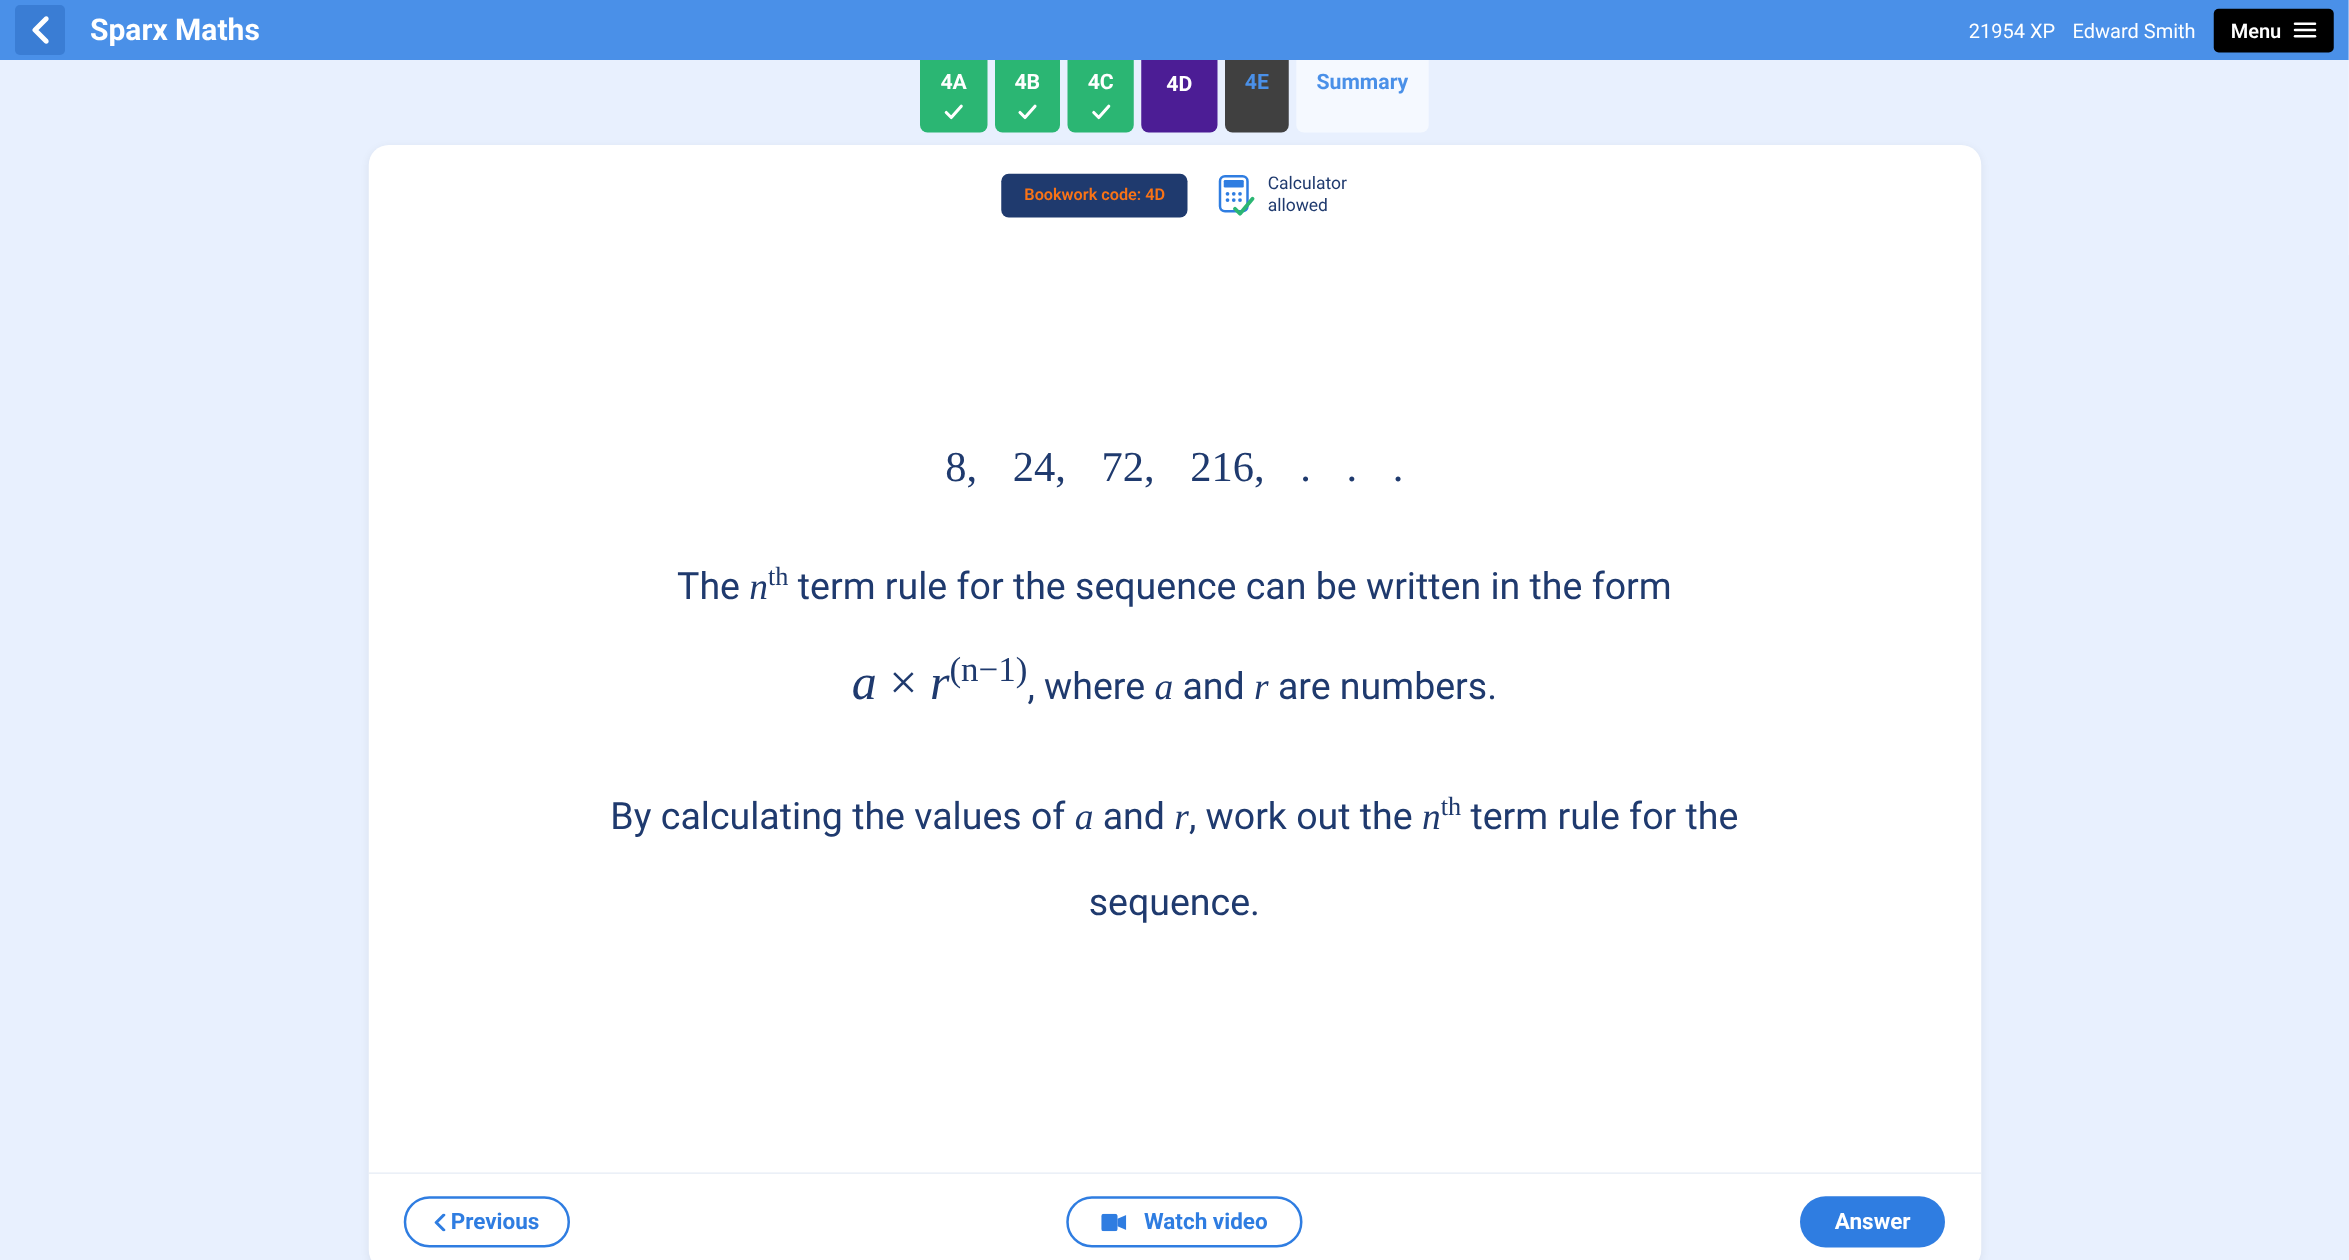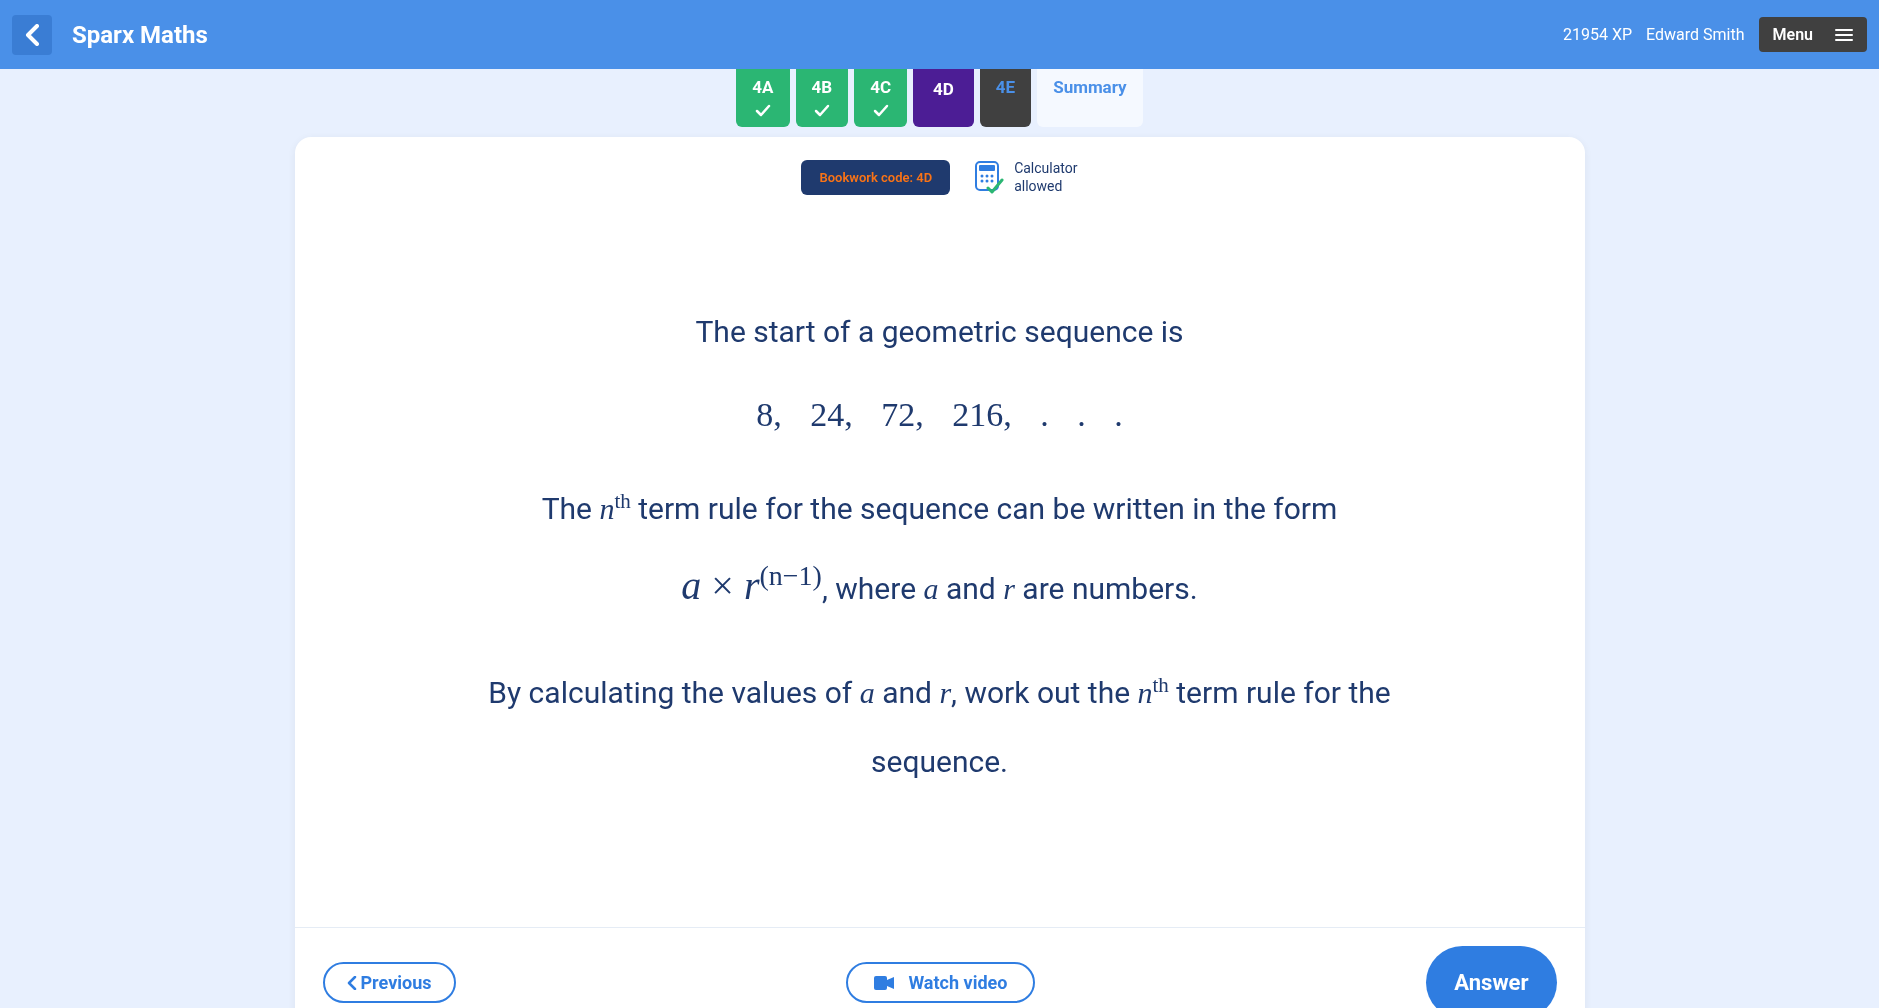--- a/index.html
+++ b/index.html
@@ -5,21 +5,21 @@
   * { margin: 0; padding: 0; box-sizing: border-box; }
   body {
     font-family: -apple-system, BlinkMacSystemFont, 'Segoe UI', Roboto, Arial, sans-serif;
     background: #e8f0fe;
     width: 1879px;
     height: 1008px;
     overflow: hidden;
   }
   .header {
     background: #4a90e8;
-    height: 69px;
+    height: 48px;
     display: flex;
     align-items: center;
     padding: 0 12px;
     color: white;
   }
   .back-btn {
     width: 40px;
     height: 40px;
     background: #3a7dd4;
     border-radius: 4px;
@@ -34,26 +34,26 @@
     font-weight: 700;
     flex: 1;
   }
   .header-right {
     display: flex;
     align-items: center;
     gap: 14px;
     font-size: 16px;
   }
   .menu-btn {
-    background: #404040;
+    background: #000000;
     border-radius: 4px;
     padding: 8px 14px;
     display: flex;
     align-items: center;
-    gap: 22px;
+    gap: 10px;
     cursor: pointer;
     font-weight: 600;
   }
   .hamburger {
     display: flex;
     flex-direction: column;
     gap: 3px;
   }
   .hamburger span {
     width: 18px;
@@ -204,22 +204,22 @@
     display: flex;
     align-items: center;
     gap: 14px;
     cursor: pointer;
   }
   .answer-btn {
     background: #2f7de1;
     color: white;
     border: none;
     border-radius: 999px;
-    padding: 24px 28px;
-    font-size: 22px;
+    padding: 10px 28px;
+    font-size: 18px;
     font-weight: 700;
     cursor: pointer;
   }
 </style>
 </head>
 <body>
 
 <div class="header">
   <div class="back-btn">
     <svg width="14" height="22" viewBox="0 0 14 22" fill="none">
@@ -287,21 +287,20 @@
         <path d="M14 28 L18 32 L28 20" stroke="#2bb673" stroke-width="3" fill="none" stroke-linecap="round" stroke-linejoin="round"></path>
       </svg>
       <div class="calc-text">
         <span>Calculator</span>
         <span>allowed</span>
       </div>
     </div>
   </div>
 
   <div class="question-body">
-    <div class="q-line">The start of a geometric sequence is</div>
     <div class="q-seq">8,   24,   72,   216,   . . .</div>
 
     <div class="q-line">
       <span>The </span><span class="math-var">n</span><span class="sup">th</span><span> term rule for the sequence can be written in the form</span>
     </div>
     <div class="q-line">
       <span class="formula"><span class="math-var">a</span><span style="font-style:normal;"> × </span><span class="math-var">r</span><span class="sup" style="font-style:normal;">(n−1)</span></span><span>, where </span><span class="math-var">a</span><span> and </span><span class="math-var">r</span><span> are numbers.</span>
     </div>
 
     <div style="height:30px"></div>

